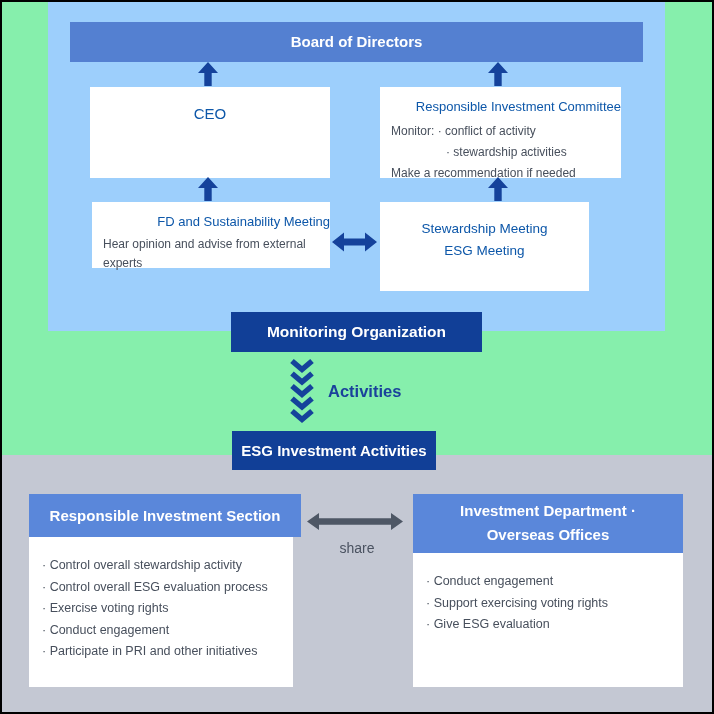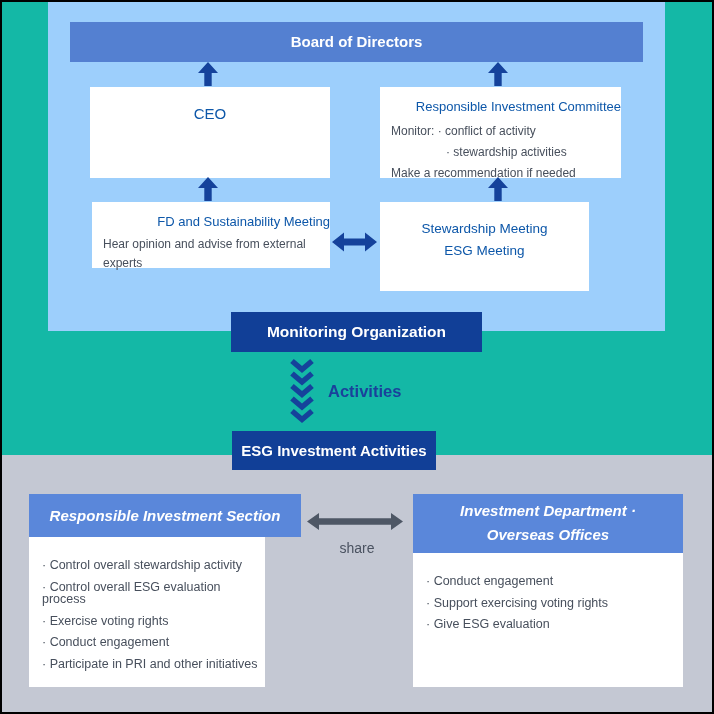--- a/index.html
+++ b/index.html
@@ -2,21 +2,21 @@
 <html><head>
 <meta charset="utf-8">
 <style>
   * { margin: 0; padding: 0; box-sizing: border-box; }
   html, body { background: #ffffff; }
   .frame {
     position: relative;
     width: 714px;
     height: 714px;
     border: 2px solid #000000;
-    background: #14b8a6;
+    background: #86efac;
     font-family: "Liberation Sans", sans-serif;
     overflow: hidden;
   }
   .abs { position: absolute; }
 
   
   .top-panel {
     left: 46px; top: 0; width: 617px; height: 329px;
     background: #9DCFFC;
   }
@@ -73,26 +73,25 @@
   
   .gray-panel {
     left: 0; top: 453px; width: 710px; height: 257px;
     background: #C4C8D3;
     z-index: 1;
   }
   .card-header {
     background: #5A87DA; color: #ffffff;
     font-size: 15px; font-weight: bold; text-align: center;
     z-index: 2;
-    font-style: italic;
   }
   .left-card-header { left: 27px; top: 492px; width: 272px; height: 43px; line-height: 43px; }
   .right-card-header { left: 411px; top: 492px; width: 270px; height: 59px; padding-top: 5px; line-height: 24px; }
   .card-body { background: #ffffff; z-index: 2; }
-  .left-card-body { left: 27px; top: 535px; width: 236px; height: 150px; }
+  .left-card-body { left: 27px; top: 535px; width: 264px; height: 150px; }
   .right-card-body { left: 411px; top: 551px; width: 270px; height: 134px; }
   .card-list {
     list-style: none; padding: 22px 6px 0 13px;
     color: #474F5C; font-size: 12.5px;
   }
   .card-list li { margin-bottom: 9px; line-height: 12.5px; }
   .share-label {
     left: 313px; top: 536px; width: 84px; height: 20px;
     color: #4A5260; font-size: 14px; text-align: center; line-height: 20px;
     z-index: 2;

